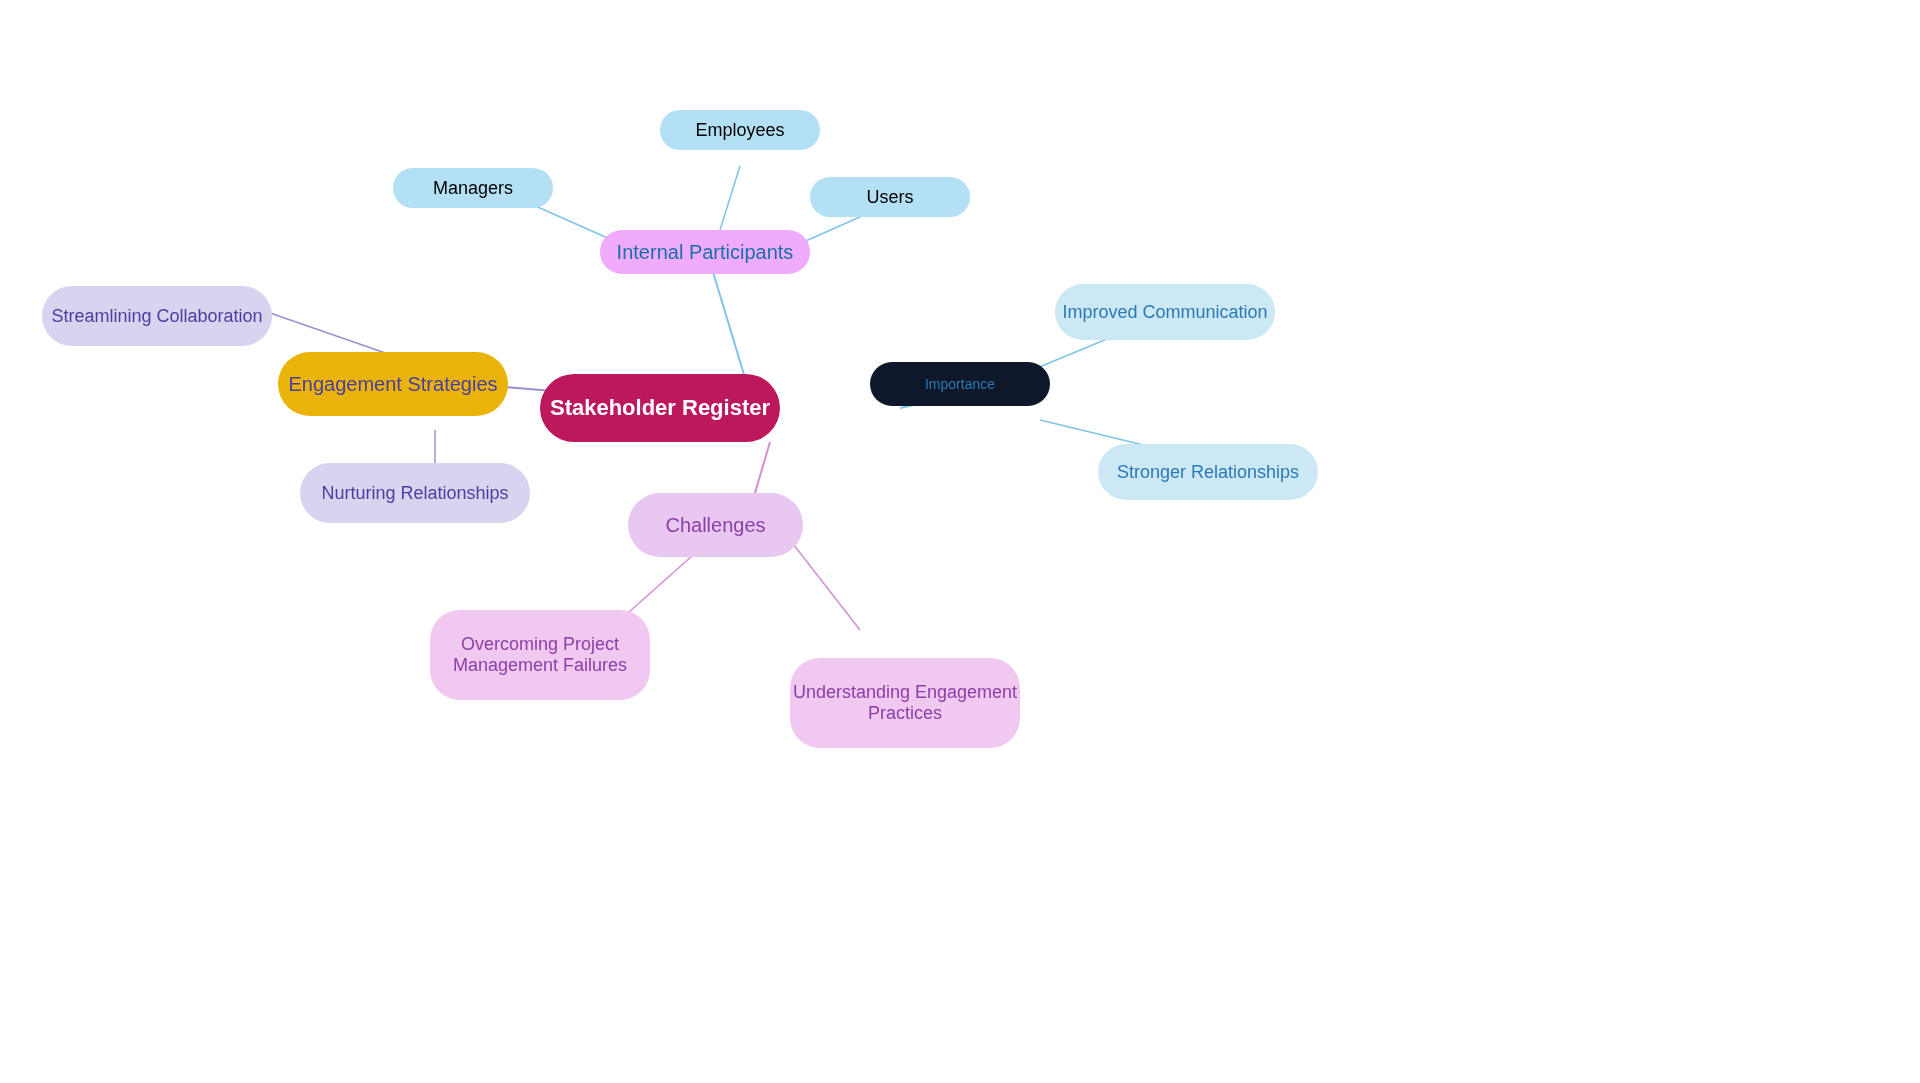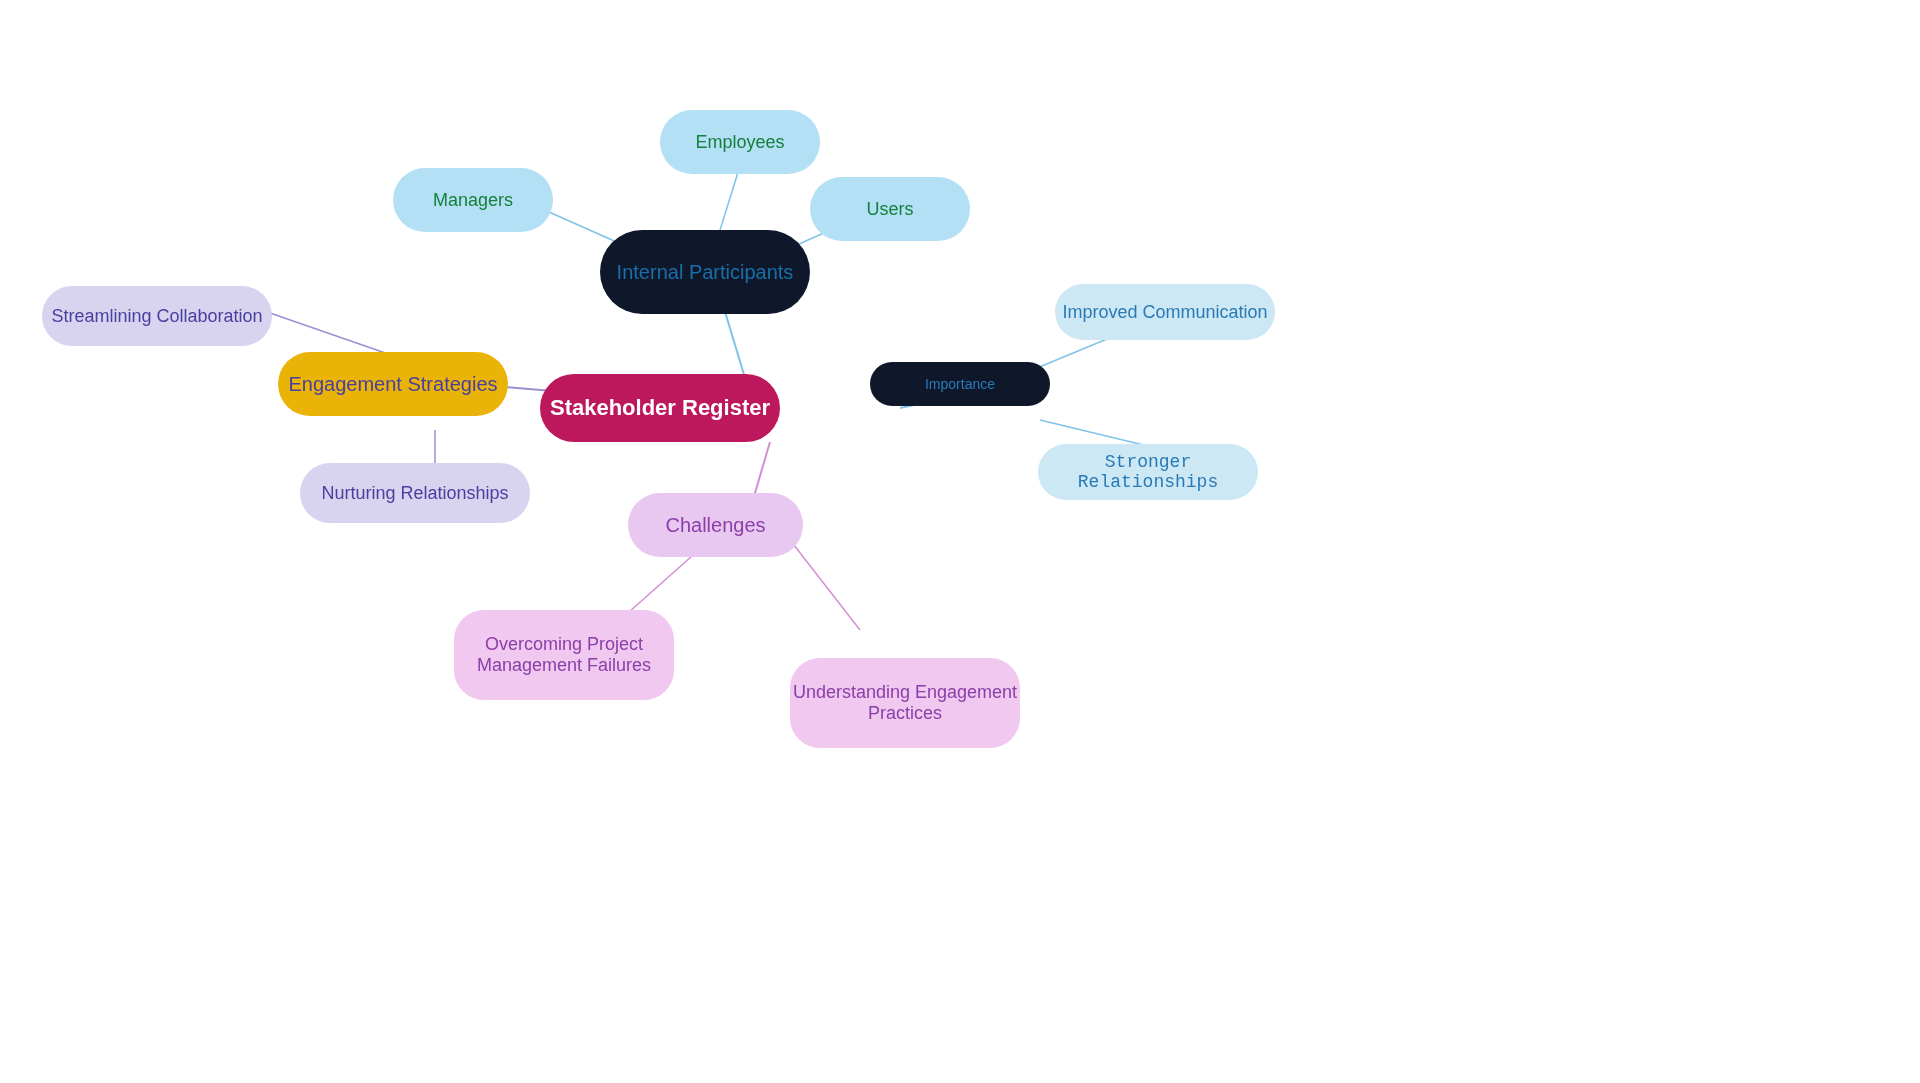--- a/index.html
+++ b/index.html
@@ -37,33 +37,33 @@
       background: #be185d;
       color: #ffffff;
       font-size: 22px;
       font-weight: 600;
       width: 240px;
       height: 68px;
     }
 
     
     .node-blue-large {
-      background: #0f172a;
+      background: #f0abfc;
       color: #1a6fa8;
       font-size: 20px;
       width: 210px;
-      height: 84px;
+      height: 44px;
     }
 
     .node-blue-small {
       background: #b3e0f5;
-      color: #15803d;
+      color: #000000;
       font-size: 18px;
       width: 160px;
-      height: 64px;
+      height: 40px;
     }
 
     
     .node-blue-importance {
       background: #0f172a;
       color: #2a7ab5;
       font-size: 14px;
       width: 180px;
       height: 44px;
     }
@@ -156,19 +156,19 @@
 <div class="node node-purple-large" style="left: 278px; top: 352px;">Engagement Strategies</div>
 
 <div class="node node-purple-small" style="left: 42px; top: 286px;">Streamlining Collaboration</div>
 
 <div class="node node-purple-small" style="left: 300px; top: 463px;">Nurturing Relationships</div>
 
 <div class="node node-blue-importance" style="left: 870px; top: 362px;">Importance</div>
 
 <div class="node node-blue-sub" style="left: 1055px; top: 284px;">Improved Communication</div>
 
-<div class="node node-blue-sub" style="left: 1038px; top: 444px; font-family: Liberation Mono, monospace;">Stronger Relationships</div>
+<div class="node node-blue-sub" style="left: 1098px; top: 444px;">Stronger Relationships</div>
 
 <div class="node node-pink-large" style="left: 628px; top: 493px;">Challenges</div>
 
-<div class="node node-pink-sub" style="left: 430px; top: 610px; width: 220px; height: 90px; margin-left: 24px;">Overcoming Project Management Failures</div>
+<div class="node node-pink-sub" style="left: 430px; top: 610px; width: 220px; height: 90px;">Overcoming Project Management Failures</div>
 
 <div class="node node-pink-sub" style="left: 790px; top: 610px; width: 230px; height: 90px; margin-top: 48px;">Understanding Engagement Practices</div>
 
 </body></html>

